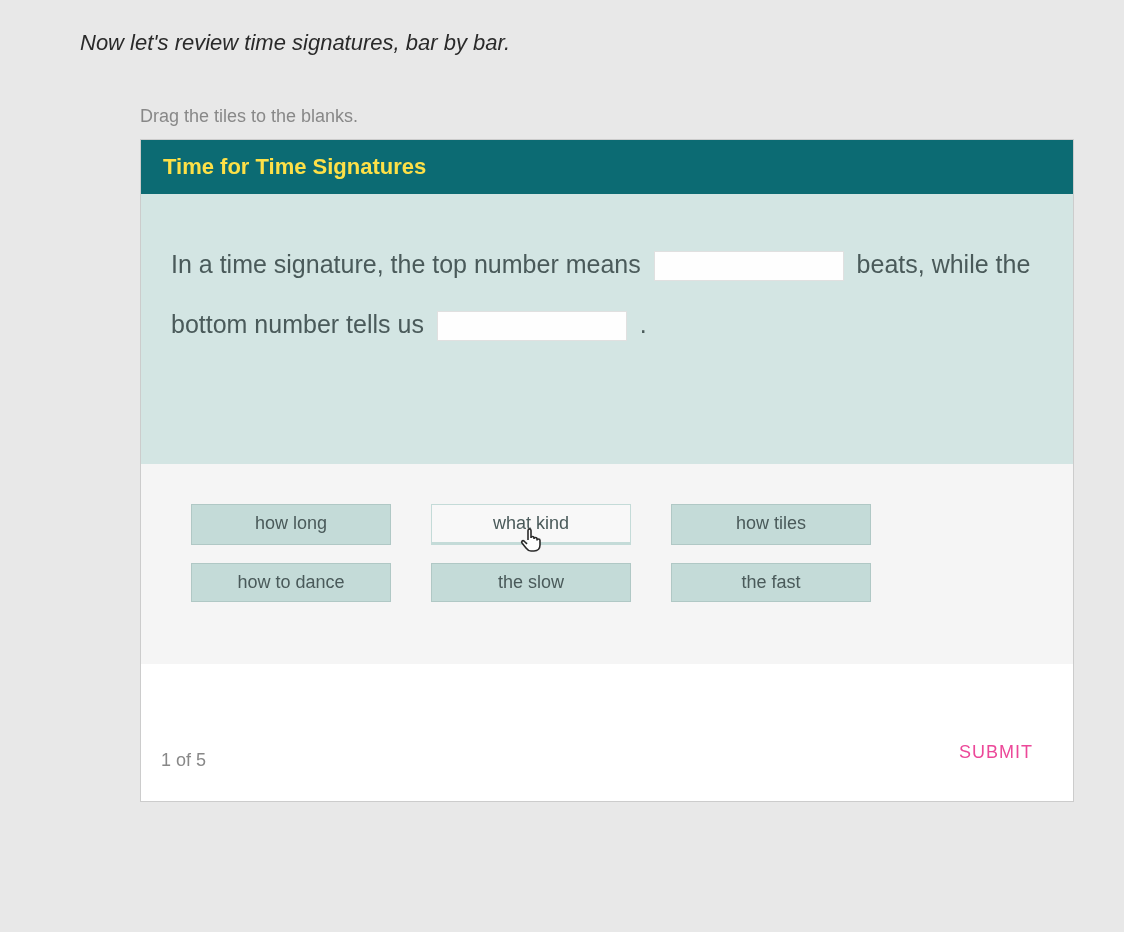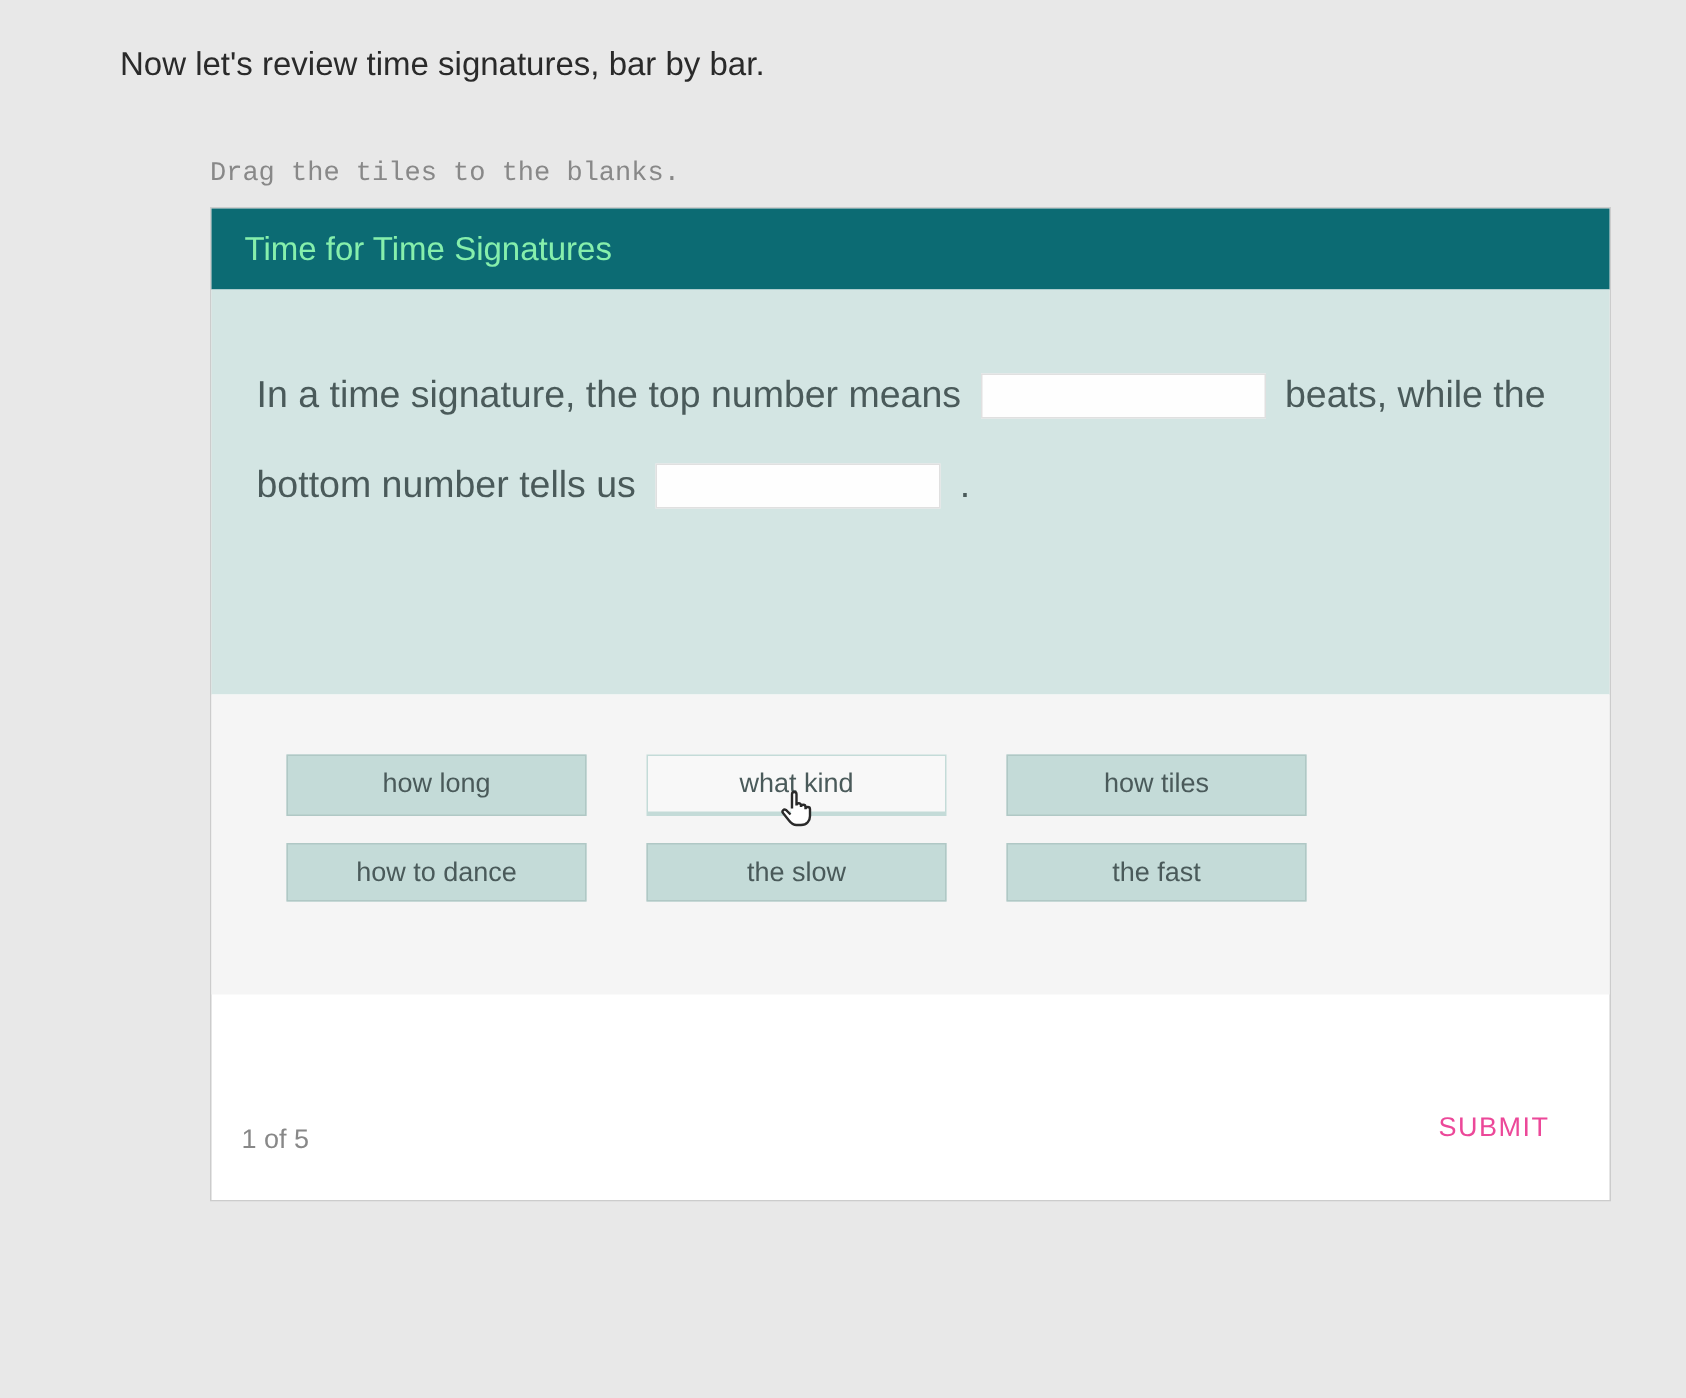--- a/index.html
+++ b/index.html
@@ -15,41 +15,41 @@
       height: 932px;
       padding: 30px 40px;
       color: #333;
     }
     
     .intro {
       font-size: 22px;
       color: #2a2a2a;
       margin-bottom: 50px;
       margin-left: 40px;
+      font-style: italic;
     }
     
     .instruction {
       font-size: 18px;
       color: #888;
       margin-bottom: 12px;
       margin-left: 100px;
-      font-family: Liberation Mono, monospace;
     }
     
     .card {
       background: #fff;
       margin-left: 100px;
       margin-right: 10px;
       border: 1px solid #ccc;
     }
     
     .card-header {
       background: #0c6b73;
-      color: #86efac;
-      font-weight: normal;
+      color: #fde047;
+      font-weight: bold;
       font-size: 22px;
       padding: 14px 22px;
     }
     
     .question-area {
       background: #d3e5e3;
       padding: 40px 30px 80px 30px;
       min-height: 270px;
     }
     

